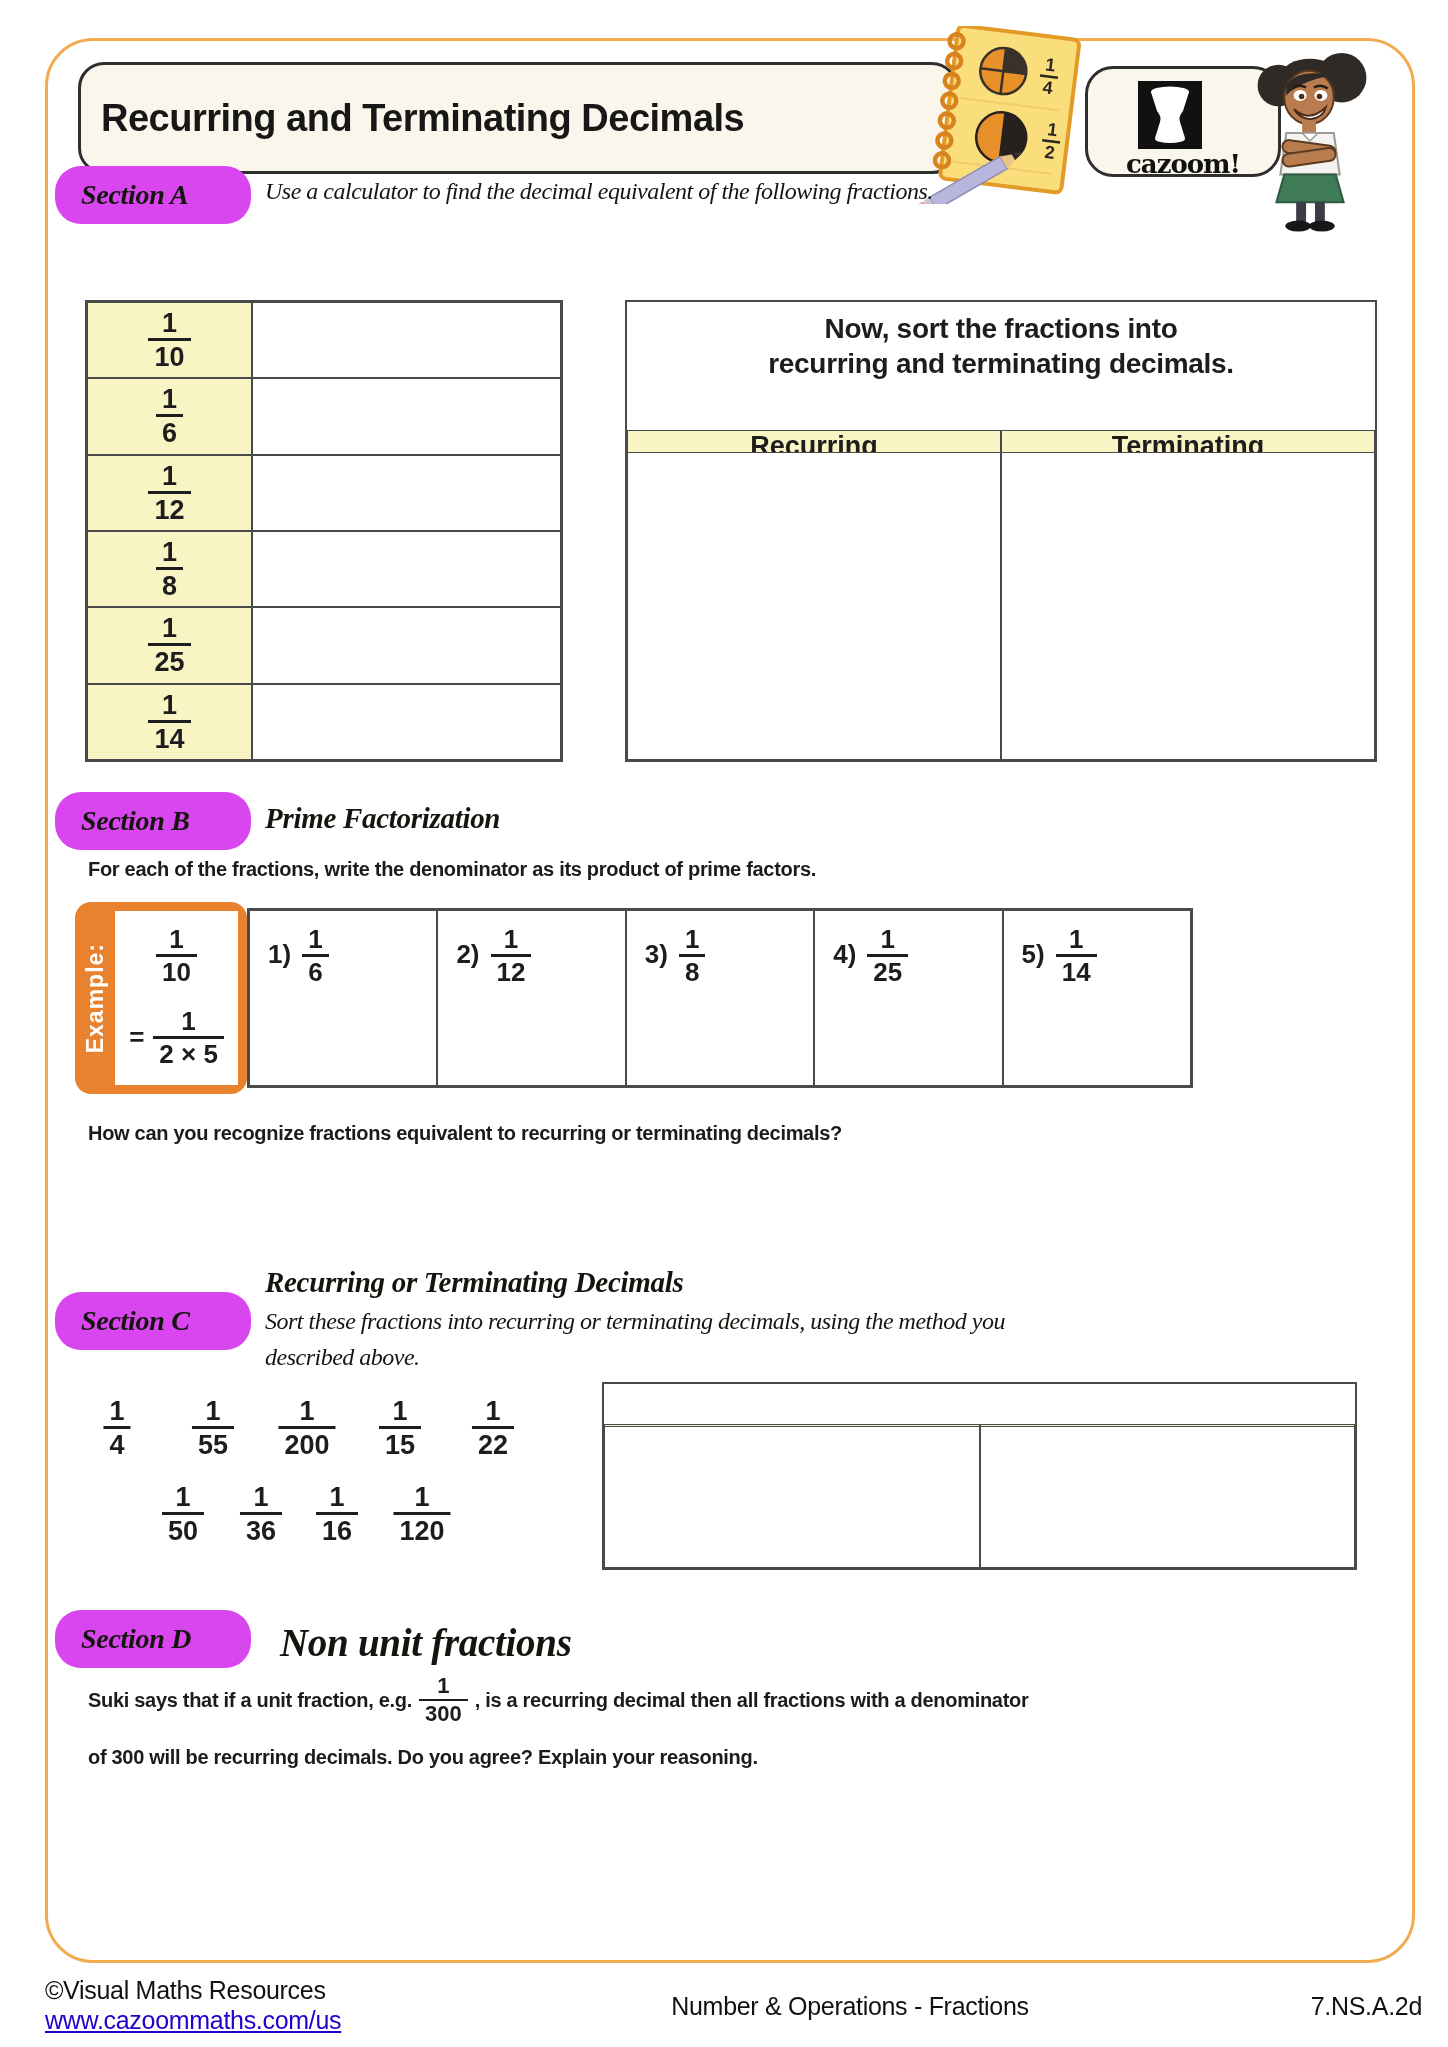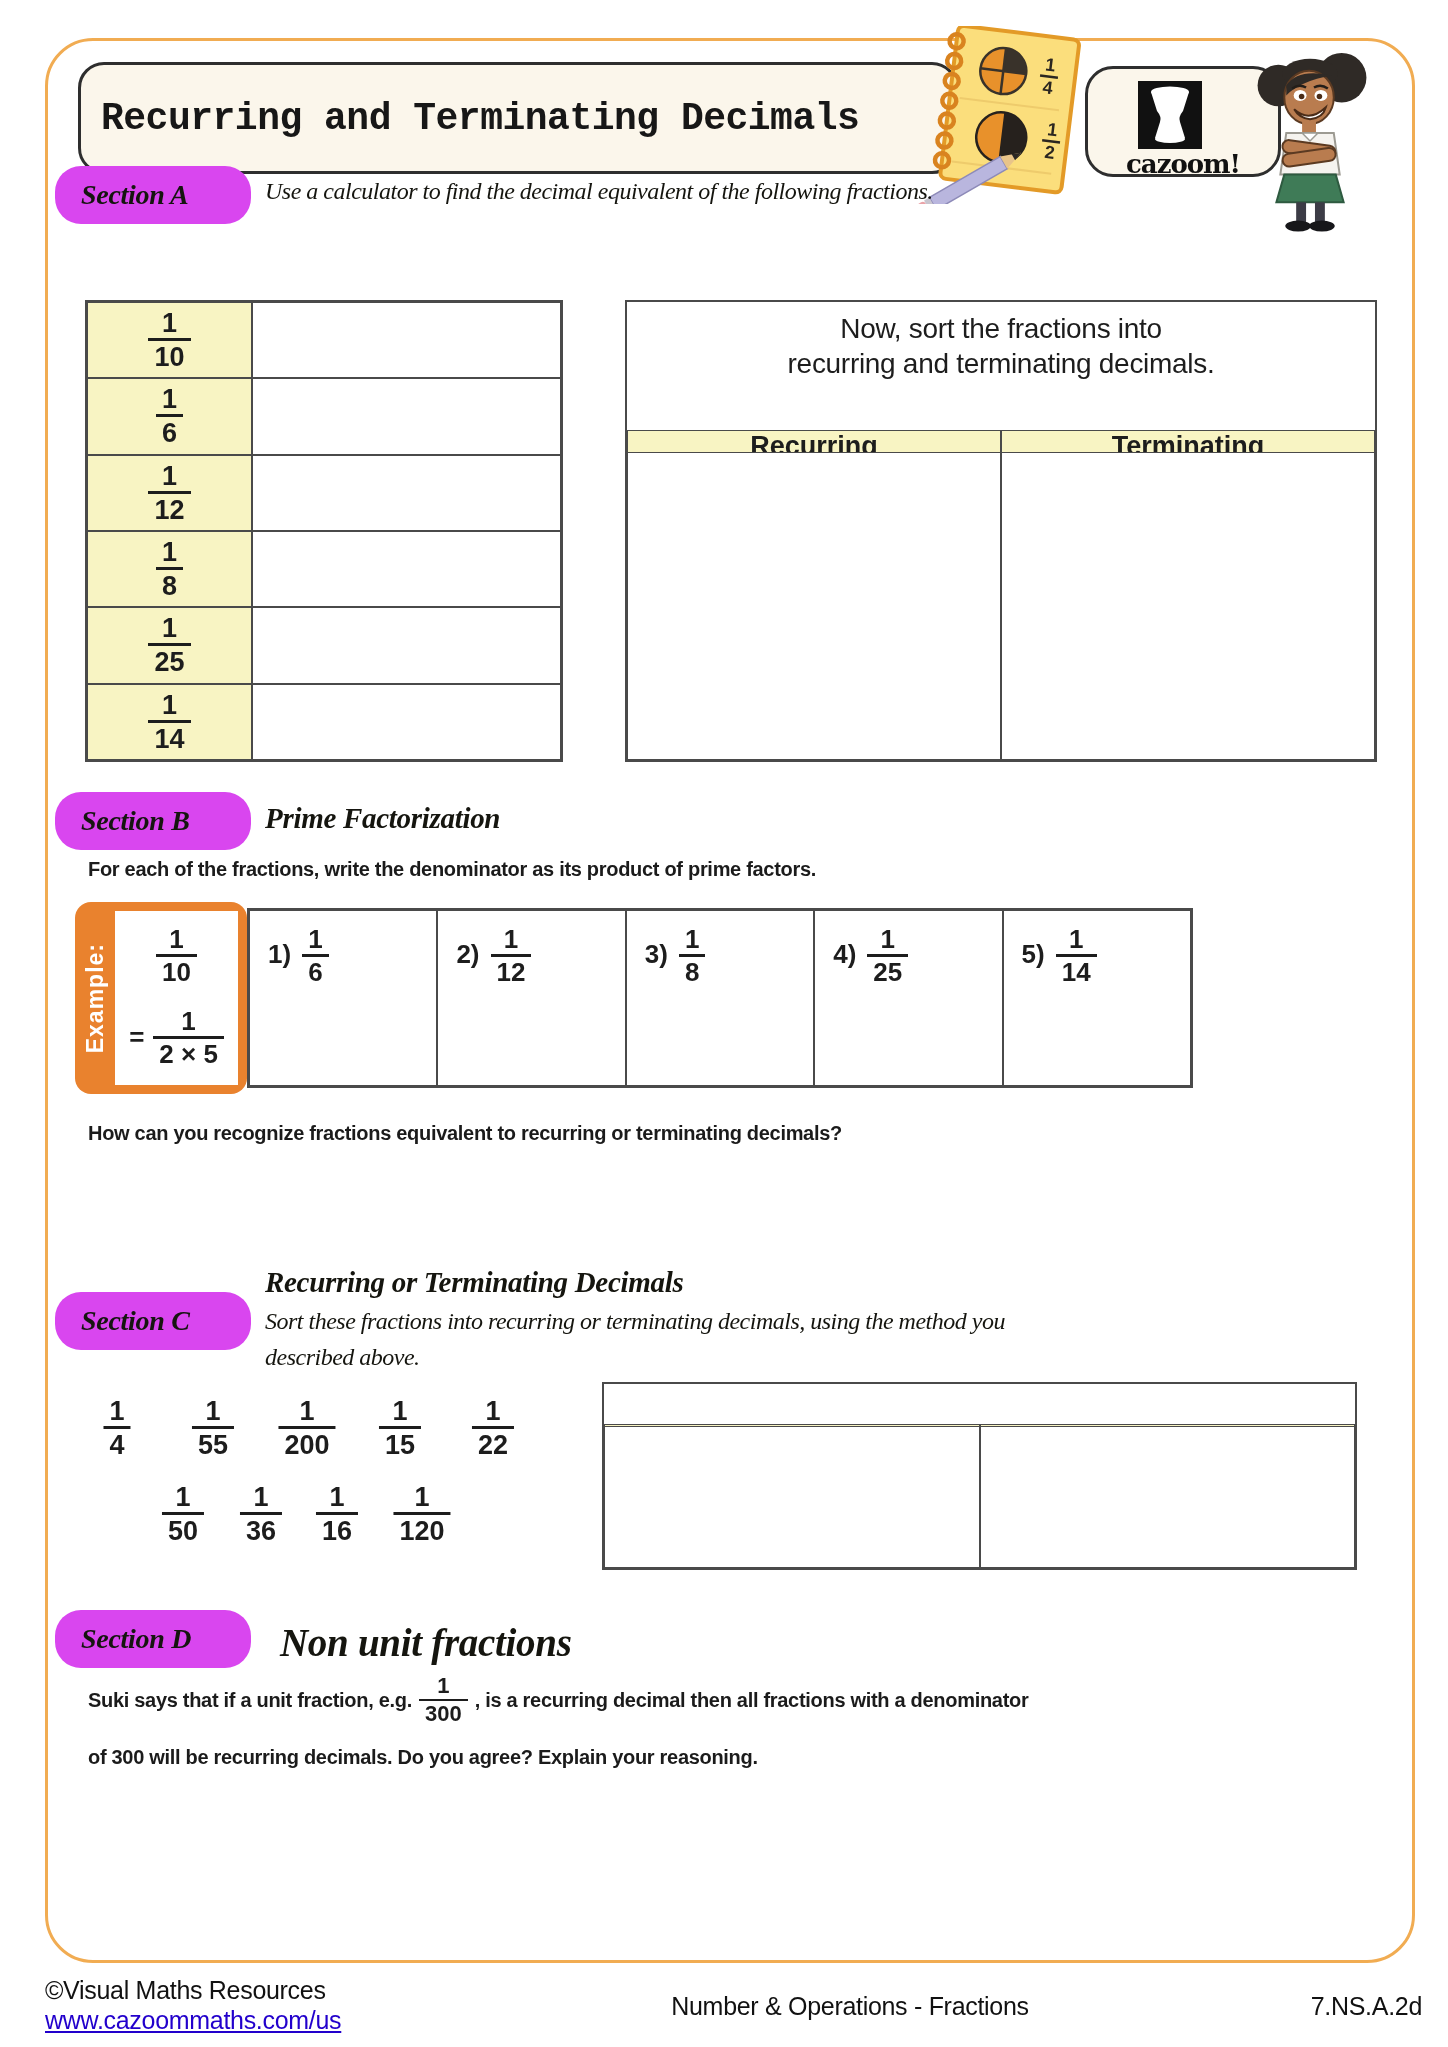--- a/index.html
+++ b/index.html
@@ -8,21 +8,21 @@
   .abs{position:absolute;}
 
   
   .page-border{left:45px;top:38px;width:1370px;height:1925px;box-sizing:border-box;
                border:3px solid #F1AC52;border-radius:48px;background:#ffffff;}
 
   
   .title-box{left:78px;top:62px;width:880px;height:112px;box-sizing:border-box;
              background:#FBF6EB;border:3px solid #2e2e2e;border-radius:26px;
              display:flex;align-items:center;padding-left:20px;}
-  .title-box h1{margin:0;font-size:38px;font-weight:bold;color:#171717;letter-spacing:-0.5px;font-family:Liberation Mono, monospace;}
+  .title-box h1{margin:0;font-size:38px;font-weight:bold;color:#171717;letter-spacing:-0.5px;}
 
   .logo-box{left:1085px;top:66px;width:196px;height:111px;box-sizing:border-box;
             background:#FBF6EB;border:3px solid #2e2e2e;border-radius:28px;text-align:center;}
   .logo-drum{position:absolute;left:50px;top:12px;width:64px;height:68px;background:#111111;}
   .logo-word{position:absolute;left:0;right:0;top:80px;font-family:"DejaVu Serif",serif;
              font-weight:bold;font-size:26px;letter-spacing:-1px;color:#111;}
 
   .notebook{left:918px;top:26px;width:180px;height:178px;}
   .girl{left:1256px;top:44px;width:112px;height:188px;}
 
@@ -48,21 +48,21 @@
   
   .tbl-a{left:85px;top:300px;width:478px;height:462px;box-sizing:border-box;
          border:2px solid #4A4A4A;display:grid;grid-template-columns:165px 1fr;
          grid-template-rows:repeat(6,1fr);}
   .tbl-a>div{border:1px solid #4A4A4A;display:flex;align-items:center;justify-content:center;}
   .ycell{background:#F8F4C3;}
 
   .tbl-sort{left:625px;top:300px;width:752px;height:462px;box-sizing:border-box;
             border:2px solid #4A4A4A;display:flex;flex-direction:column;background:#fff;}
   .sort-title{height:88px;display:flex;flex-direction:column;align-items:center;justify-content:center;
-              font-weight:normal;font-size:28px;line-height:1.25;letter-spacing:-0.3px;}
+              font-weight:bold;font-size:28px;line-height:1.25;letter-spacing:-0.3px;}
   .sort-head{height:62px;display:grid;grid-template-columns:1fr 1fr;}
   .sort-head>div{background:#F8F4C3;border:1px solid #4A4A4A;display:flex;align-items:center;
                  justify-content:center;font-weight:bold;font-size:27px;margin-top:40px;}
   .sort-body{flex:1;display:grid;grid-template-columns:1fr 1fr;}
   .sort-body>div{border:1px solid #4A4A4A;background:#fff;}
 
   
   .example-box{left:75px;top:902px;width:172px;height:192px;background:#E9822E;border-radius:16px;}
   .example-tab{position:absolute;left:0;top:0;bottom:0;width:40px;display:flex;
                align-items:center;justify-content:center;}

